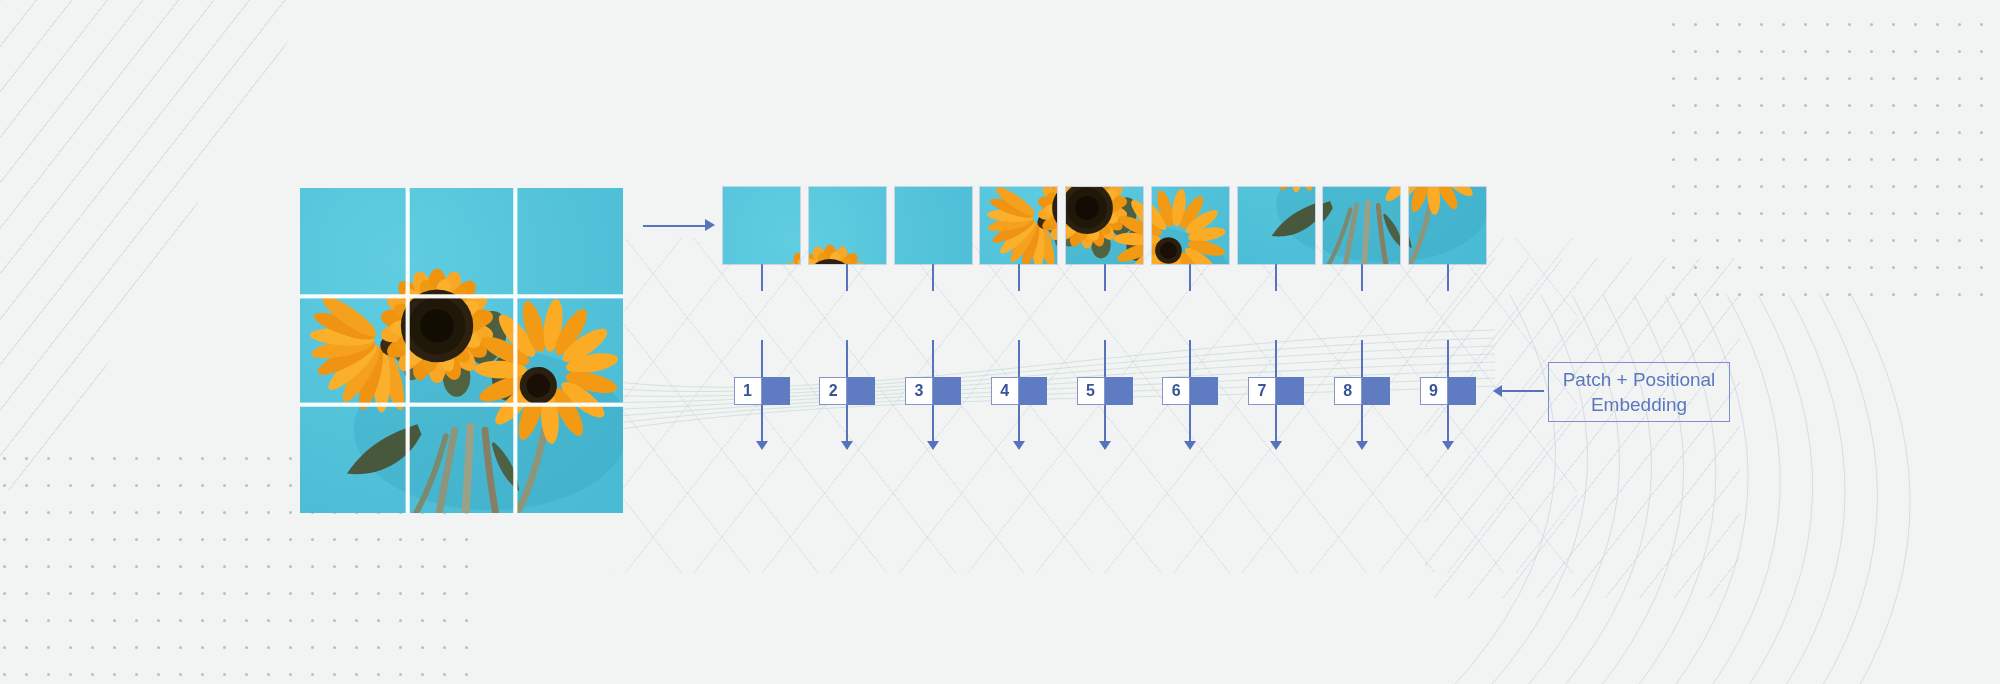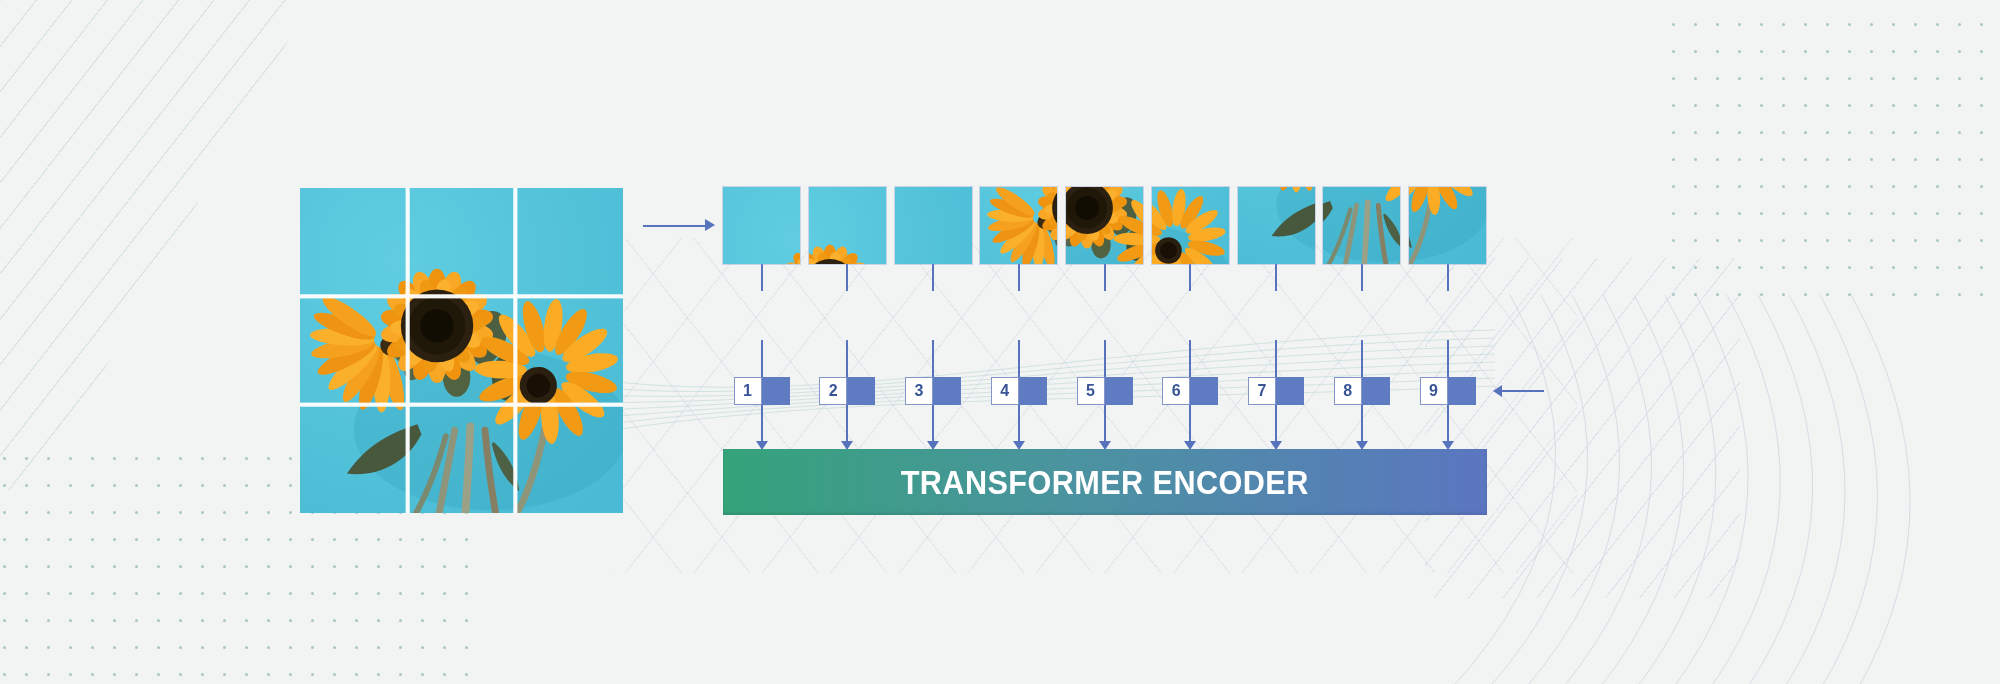--- a/index.html
+++ b/index.html
@@ -652,20 +652,21 @@
         <use href="#sunflower-scene"></use>
       </svg>
       <div class="vline" style="left: 1446.5px; top: 264px; height: 27px;"></div>
       <div class="vline" style="left: 1446.5px; top: 340px; height: 101px;"></div>
       <div class="arrow-down" style="left: 1441.5px; top: 441px;"></div>
       <div class="num-box" style="left: 1419.5px; top: 377px;">9</div>
       <div class="fill-box" style="left: 1447.5px; top: 377px;"></div>
     </div>
 
 
-  <div id="encoder-bar">
-    <span>TRANSFORMER ENCODER</span>
+
+  <div id="pos-label">
+    <div>Patch + Positional</div>
+    <div>Embedding</div>
   </div>
-
   <div class="hline" style="left:1502px;top:390px;width:42px;"></div>
   <div class="arrow-left" style="left:1493px;top:385px;"></div>
 
 </div>
 
 </body></html>

